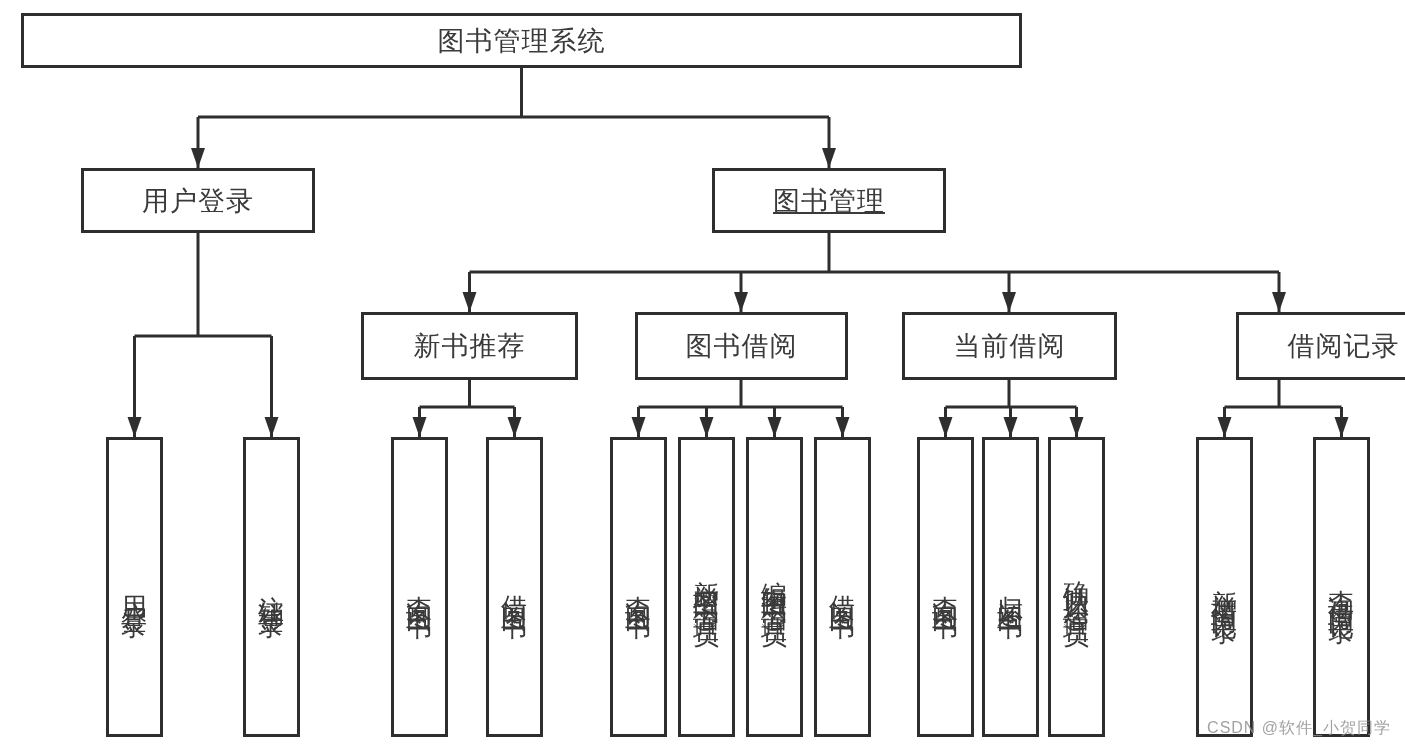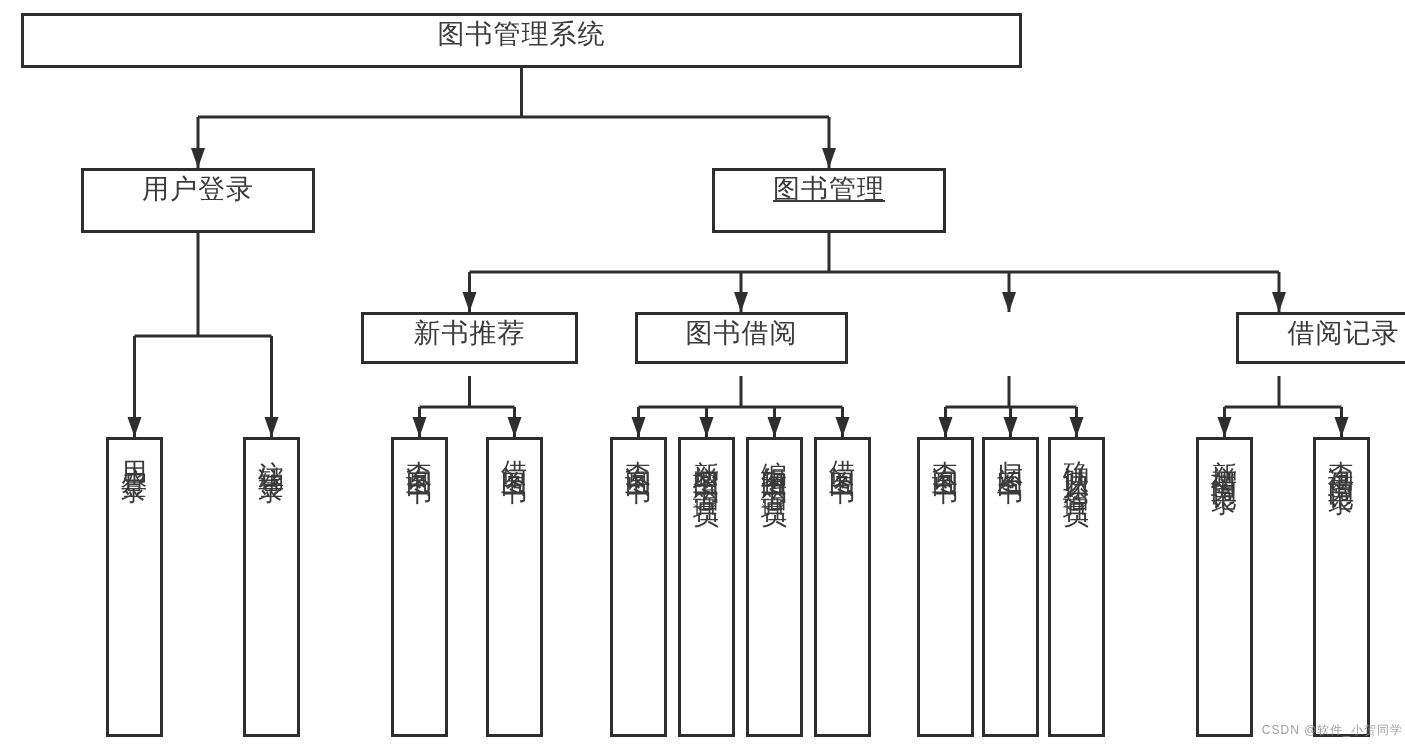--- a/index.html
+++ b/index.html
@@ -21,45 +21,45 @@
     top: 0;
     width: 1405px;
     height: 747px;
   }
   .box {
     position: absolute;
     box-sizing: border-box;
     border: 3px solid #2e2e2e;
     background: #ffffff;
     display: flex;
-    align-items: flex-start;
+    align-items: center;
     justify-content: center;
     color: #3a3a3a;
     font-size: 27px;
     letter-spacing: 1px;
     text-align: center;
     z-index: 2;
   }
   .root { left: 21px; top: 13px; width: 1001px; height: 55px; }
   .l2   { top: 168px; width: 234px; height: 65px; }
-  .l3   { top: 312px; height: 52px; }
+  .l3   { top: 312px; height: 68px; }
   .leaf { top: 437px; width: 57px; height: 300px; }
   .leaf .vtext {
     writing-mode: vertical-rl;
     text-orientation: mixed;
     font-size: 26px;
     letter-spacing: 6px;
     line-height: 1;
     white-space: nowrap;
   }
   .watermark {
     position: absolute;
-    right: 2px;
+    right: 14px;
     bottom: 8px;
-    font-size: 12px;
+    font-size: 16px;
     color: rgba(145, 145, 145, 0.85);
     letter-spacing: 1px;
     z-index: 3;
     white-space: nowrap;
   }
 </style>
 </head>
 <body>
 
 <div class="stage">
@@ -116,20 +116,23 @@
   <div class="box l2" style="left:712px;text-decoration:underline;">
     <span>图书管理</span>
   </div>
 
   <div class="box l3" style="left:361px;width:217px;">
     <span>新书推荐</span>
   </div>
   <div class="box l3" style="left:635px;width:213px;font-family:Liberation Mono, monospace;">
     <span>图书借阅</span>
   </div>
+  <div class="box l3" style="left:902px;width:215px;">
+    <span>当前借阅</span>
+  </div>
   <div class="box l3" style="left:1236px;width:215px;">
     <span>借阅记录</span>
   </div>
 
   <div class="box leaf" style="left:106px;">
     <span class="vtext">用户登录</span>
   </div>
   <div class="box leaf" style="left:243px;">
     <span class="vtext">注销登录</span>
   </div>

